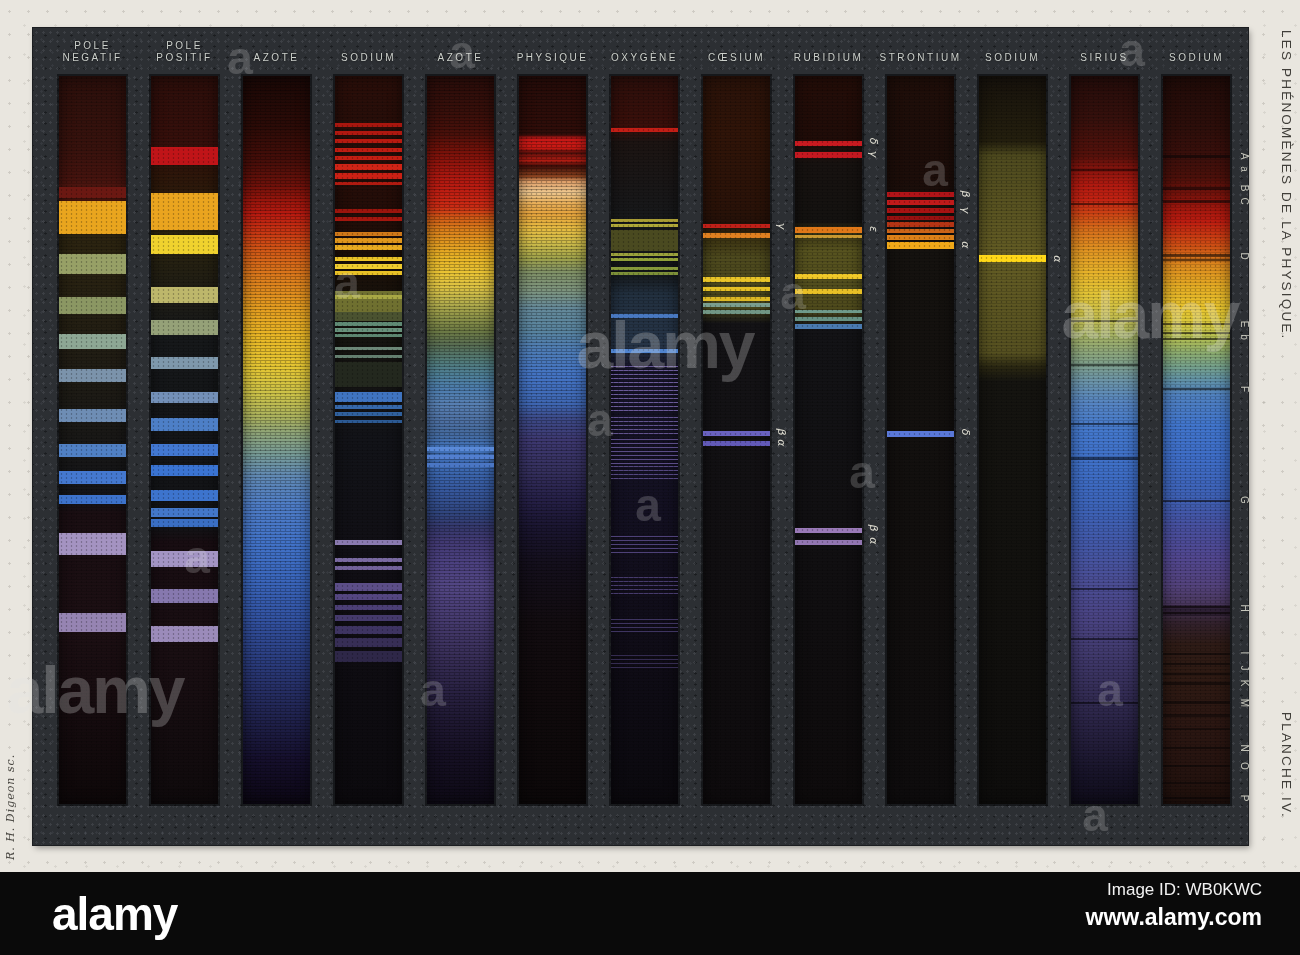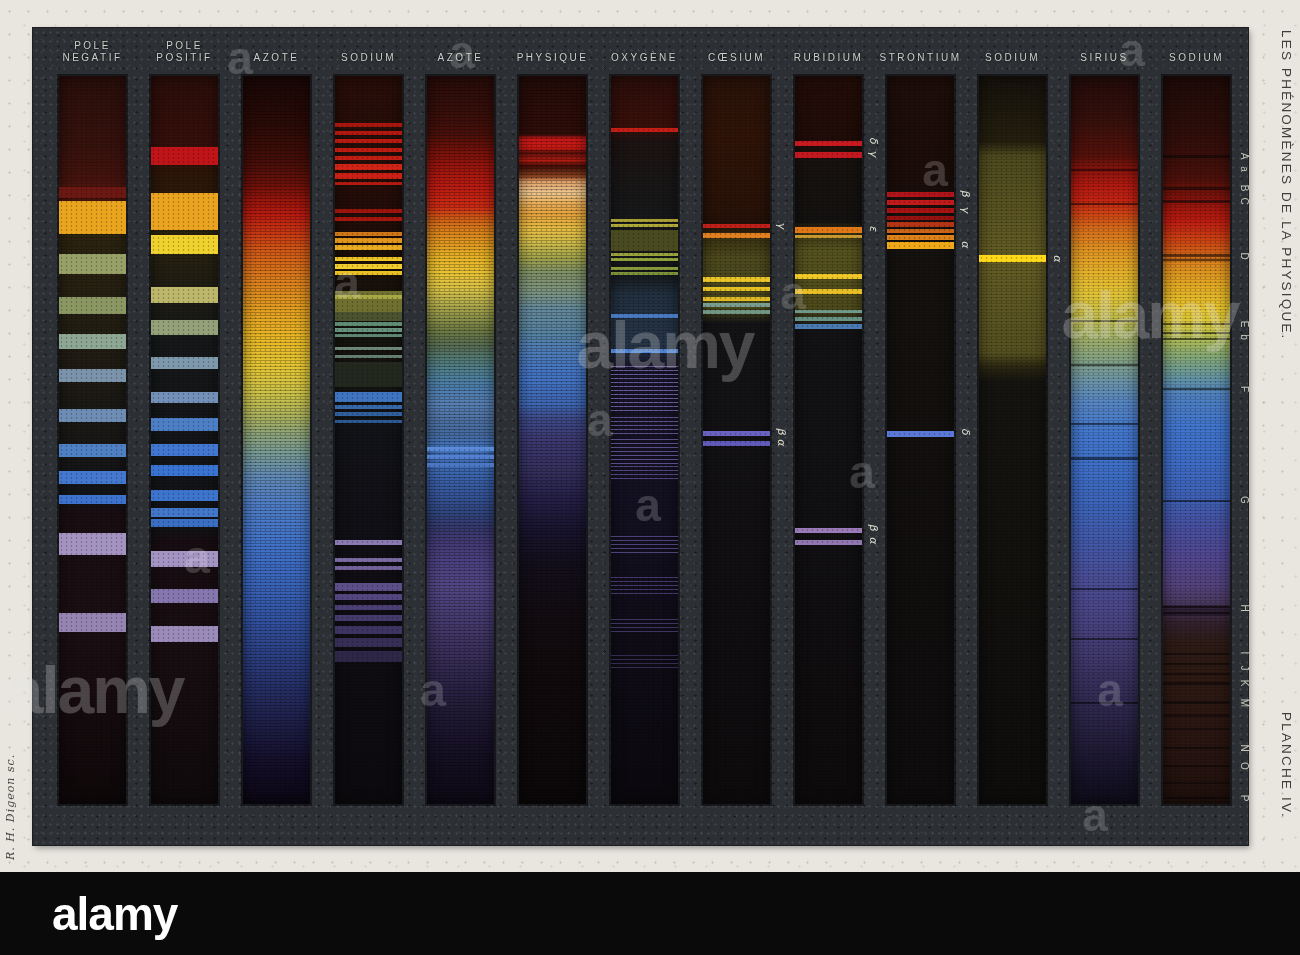--- a/index.html
+++ b/index.html
@@ -402,13 +402,17 @@
     <div class="wm-a" style="left: 433px; top: 690px;">a</div>
     <div class="wm-a" style="left: 1110px; top: 690px;">a</div>
     <div class="wm-a" style="left: 1095px; top: 815px;">a</div>
     <div class="wm-word" style="left: 665px; top: 345px;">alamy</div>
     <div class="wm-word" style="left: 95px; top: 690px;">alamy</div>
     <div class="wm-word" style="left: 1150px; top: 315px;">alamy</div>
   </div>
 
 <div class="bottom-bar">
   <div class="alamy-logo">alamy</div>
+  <div class="bar-right">
+    <div class="image-id">Image ID: WB0KWC</div>
+    <div class="alamy-url">www.alamy.com</div>
+  </div>
 </div>
 
 </body></html>

